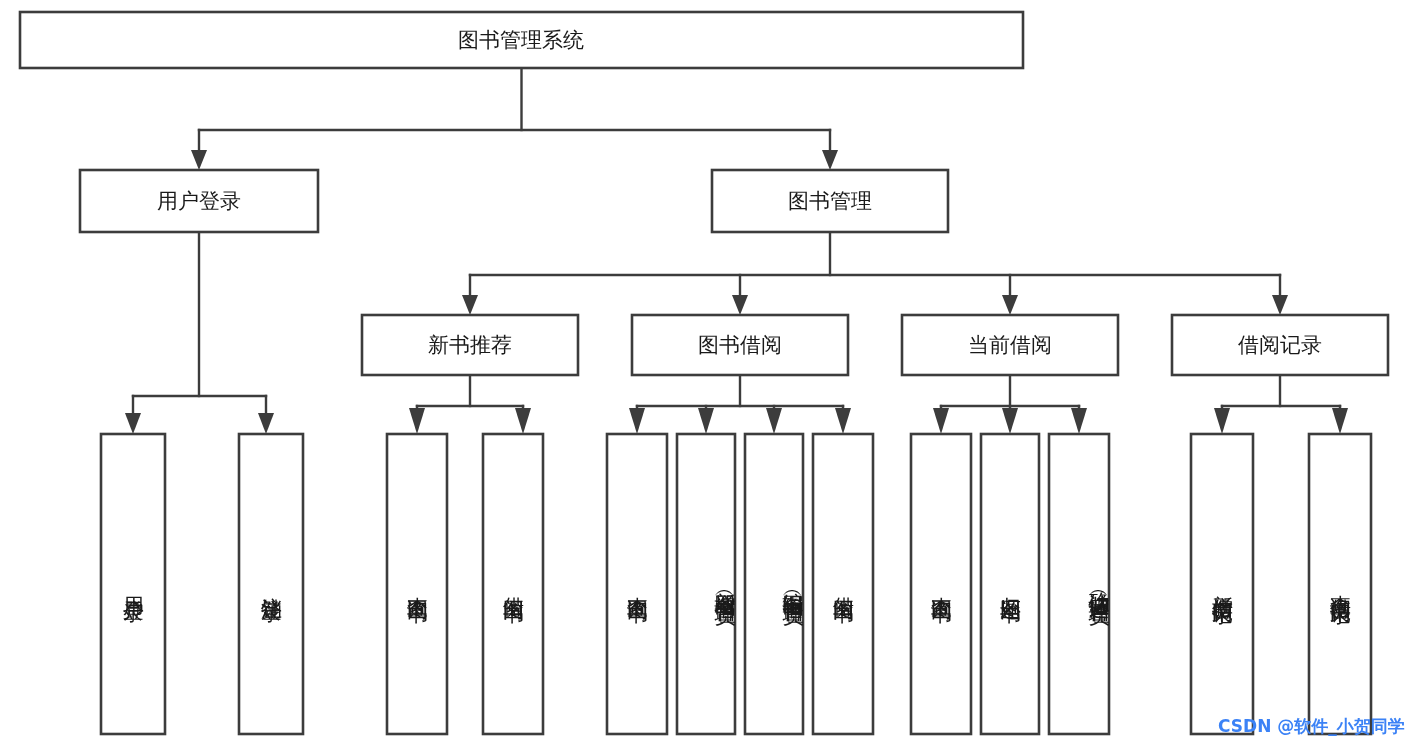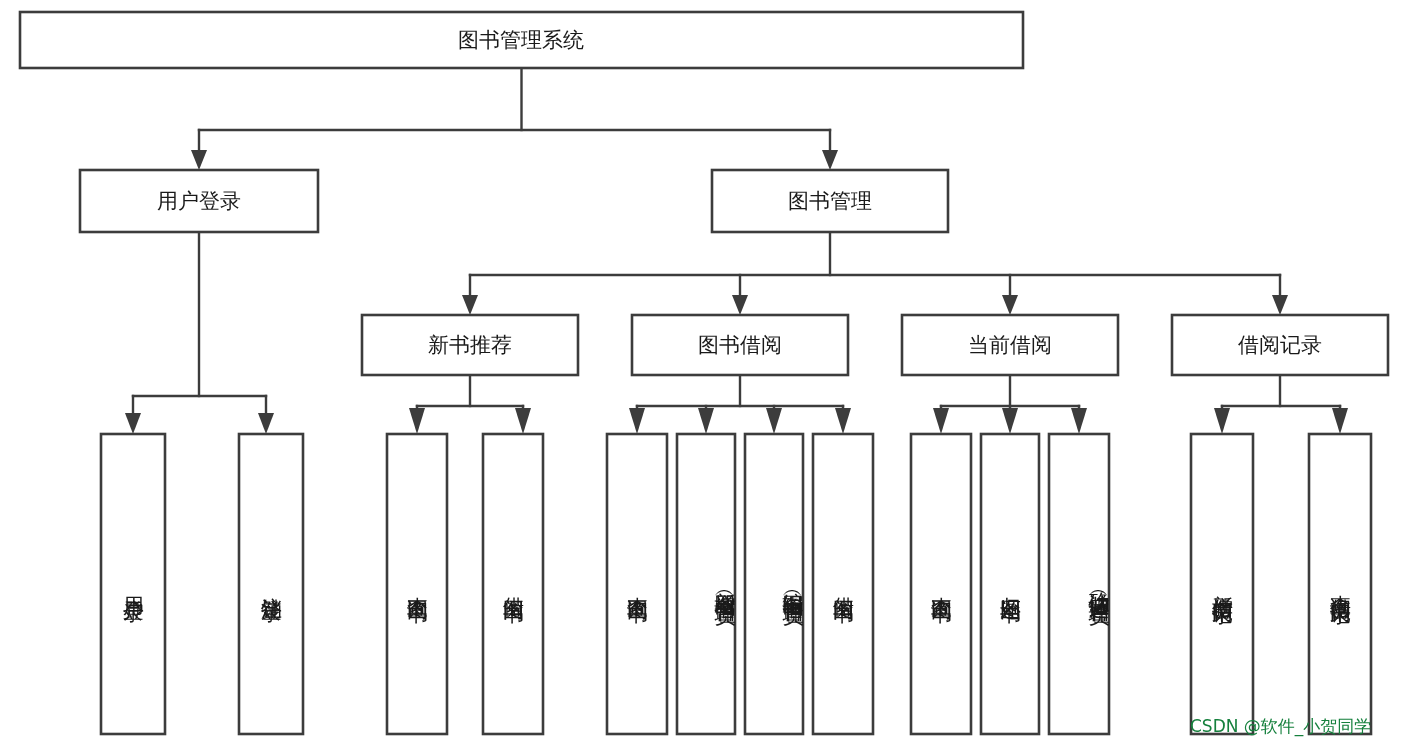--- a/index.html
+++ b/index.html
@@ -59,27 +59,28 @@
     color: #1a1a1a;
     letter-spacing: 2px;
     display: flex;
     align-items: center;
     justify-content: center;
     white-space: nowrap;
     user-select: none;
   }
   .watermark {
     position: absolute;
-    left: 1190px;
+    left: 1218px;
     top: 715px;
     font-family: "DejaVu Sans", "Liberation Sans", sans-serif;
     font-size: 17px;
-    color: #15803d;
+    color: #3b82f6;
     white-space: nowrap;
     user-select: none;
+    font-weight: bold;
   }
 </style>
 </head>
 <body>
 
 <div id="diagram-root">
 
   <svg class="flow" viewBox="0 0 1405 747" xmlns="http://www.w3.org/2000/svg">
 
     <g>

